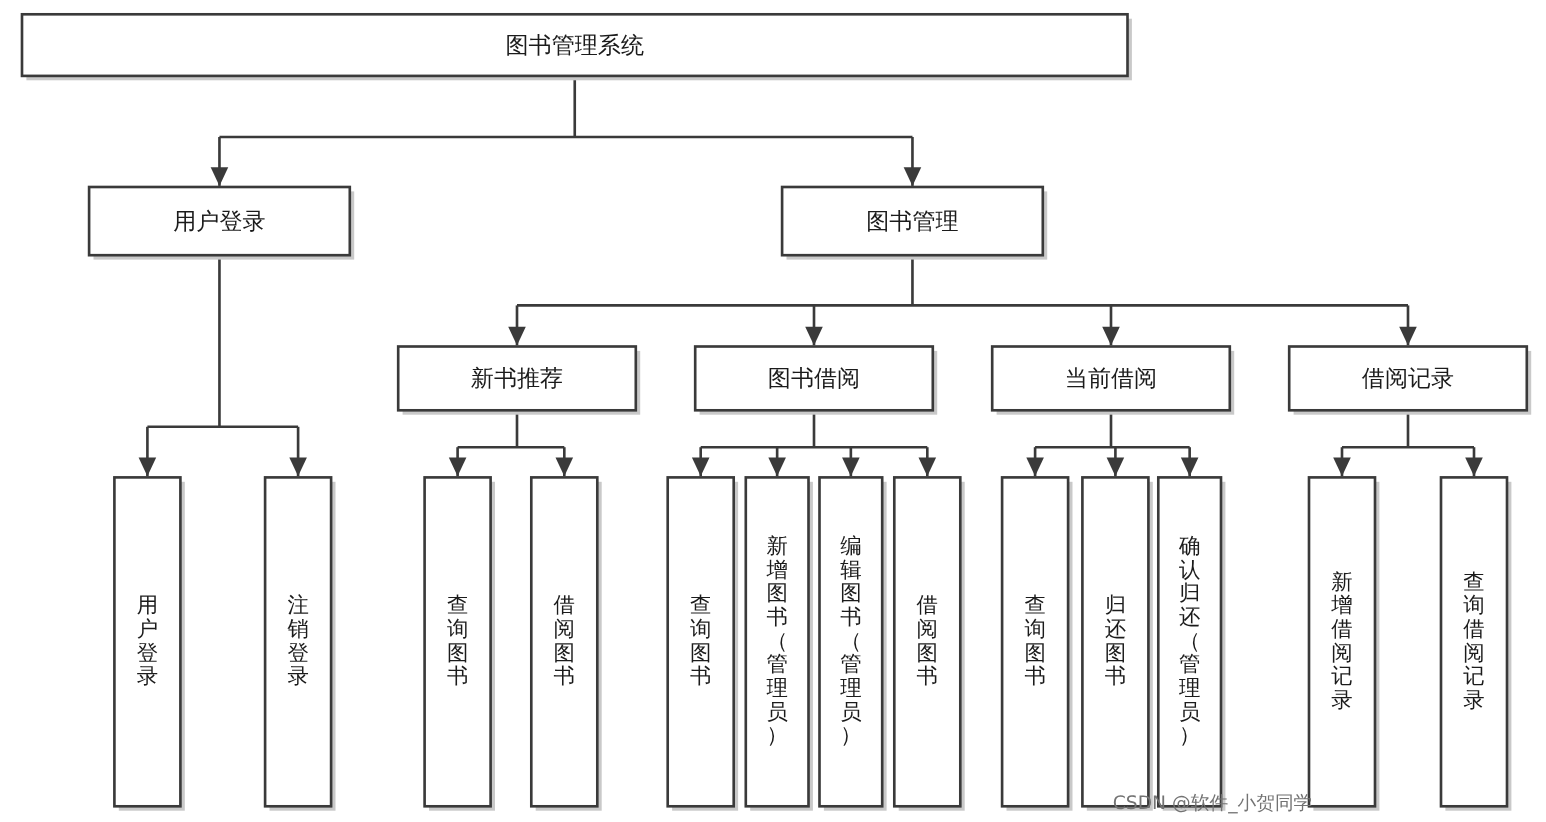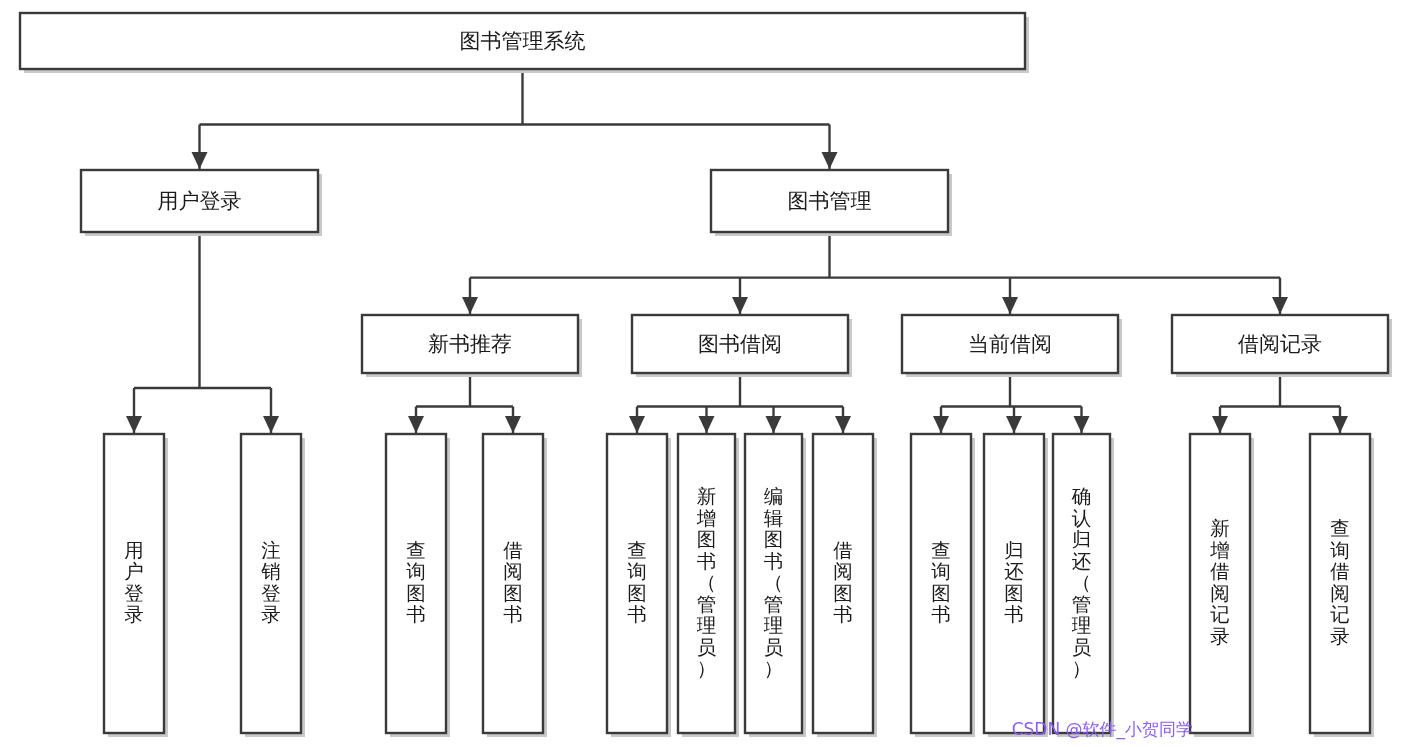--- a/index.html
+++ b/index.html
@@ -53,21 +53,21 @@
     fill: #1b1b1b;
     text-anchor: middle;
     dominant-baseline: middle;
   }
   .watermark-text {
     position: absolute;
     right: 14px;
     bottom: 6px;
     font-family: "DejaVu Sans", "Liberation Sans", sans-serif;
     font-size: 17px;
-    color: #8b5cf6;
+    color: #737373;
     white-space: nowrap;
     pointer-events: none;
     user-select: none;
   }
 </style>
 </head>
 <body>
 
 <div id="diagram-root">
   <svg id="tree-svg" viewBox="0 0 1405 747">

